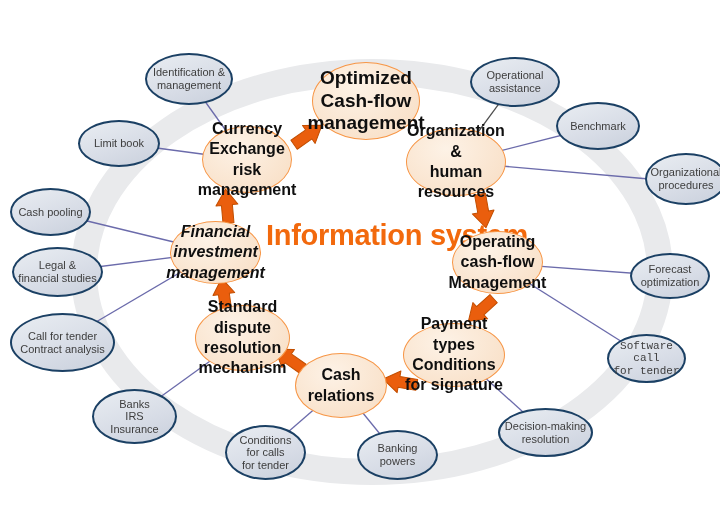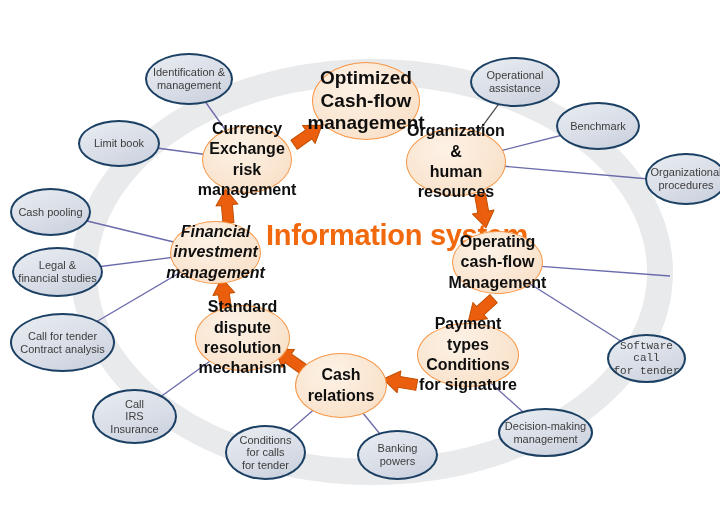--- a/index.html
+++ b/index.html
@@ -81,21 +81,21 @@
   <div class="node inner" style="left:406px; top:128px; width:100px; height:68px;">
       <span>Organization
 &amp;
 human resources</span>
     </div>
   <div class="node inner" style="left:452px; top:231px; width:91px;  height:63px;">
       <span>Operating
 cash-flow
 Management</span>
     </div>
-  <div class="node inner" style="left:417px; top:323px; width:102px; height:64px;align-items:center;">
+  <div class="node inner" style="left:403px; top:323px; width:102px; height:64px;align-items:center;">
       <span>Payment types
 Conditions
 for signature</span>
     </div>
   <div class="node inner" style="left:295px; top:353px; width:92px;  height:65px;">
       <span>Cash relations</span>
     </div>
   <div class="node inner" style="left:195px; top:305px; width:95px;  height:66px;">
       <span>Standard dispute
 resolution
@@ -124,40 +124,44 @@
     </div>
   <div class="node outer" style="left:12px;  top:247px; width:91px;  height:50px;">
       <span>Legal &amp;
 financial studies</span>
     </div>
   <div class="node outer" style="left:10px;  top:313px; width:105px; height:59px;">
       <span>Call for tender
 Contract analysis</span>
     </div>
   <div class="node outer" style="left:92px;  top:389px; width:85px;  height:55px;">
-      <span>Call
+      <span>Banks
 IRS
 Insurance</span>
     </div>
   <div class="node outer" style="left:225px; top:425px; width:81px;  height:55px;">
       <span>Conditions
 for calls
 for tender</span>
     </div>
   <div class="node outer" style="left:357px; top:430px; width:81px;  height:50px;">
       <span>Banking
 powers</span>
     </div>
   <div class="node outer" style="left:498px; top:408px; width:95px;  height:49px;">
       <span>Decision-making
-management</span>
+resolution</span>
     </div>
   <div class="node outer" style="left:607px; top:334px; width:79px;  height:49px;font-family:Liberation Mono, monospace;">
       <span>Software call
 for tender</span>
+    </div>
+  <div class="node outer" style="left:630px; top:253px; width:80px;  height:46px;">
+      <span>Forecast
+optimization</span>
     </div>
   <div class="node outer" style="left:608px; top:153px; width:82px;  height:52px;margin-left:37px;">
       <span>Organizational
 procedures</span>
     </div>
   <div class="node outer" style="left:556px; top:102px; width:84px;  height:48px;">
       <span>Benchmark</span>
     </div>
   <div class="node outer" style="left:470px; top:57px;  width:90px;  height:50px;">
       <span>Operational

